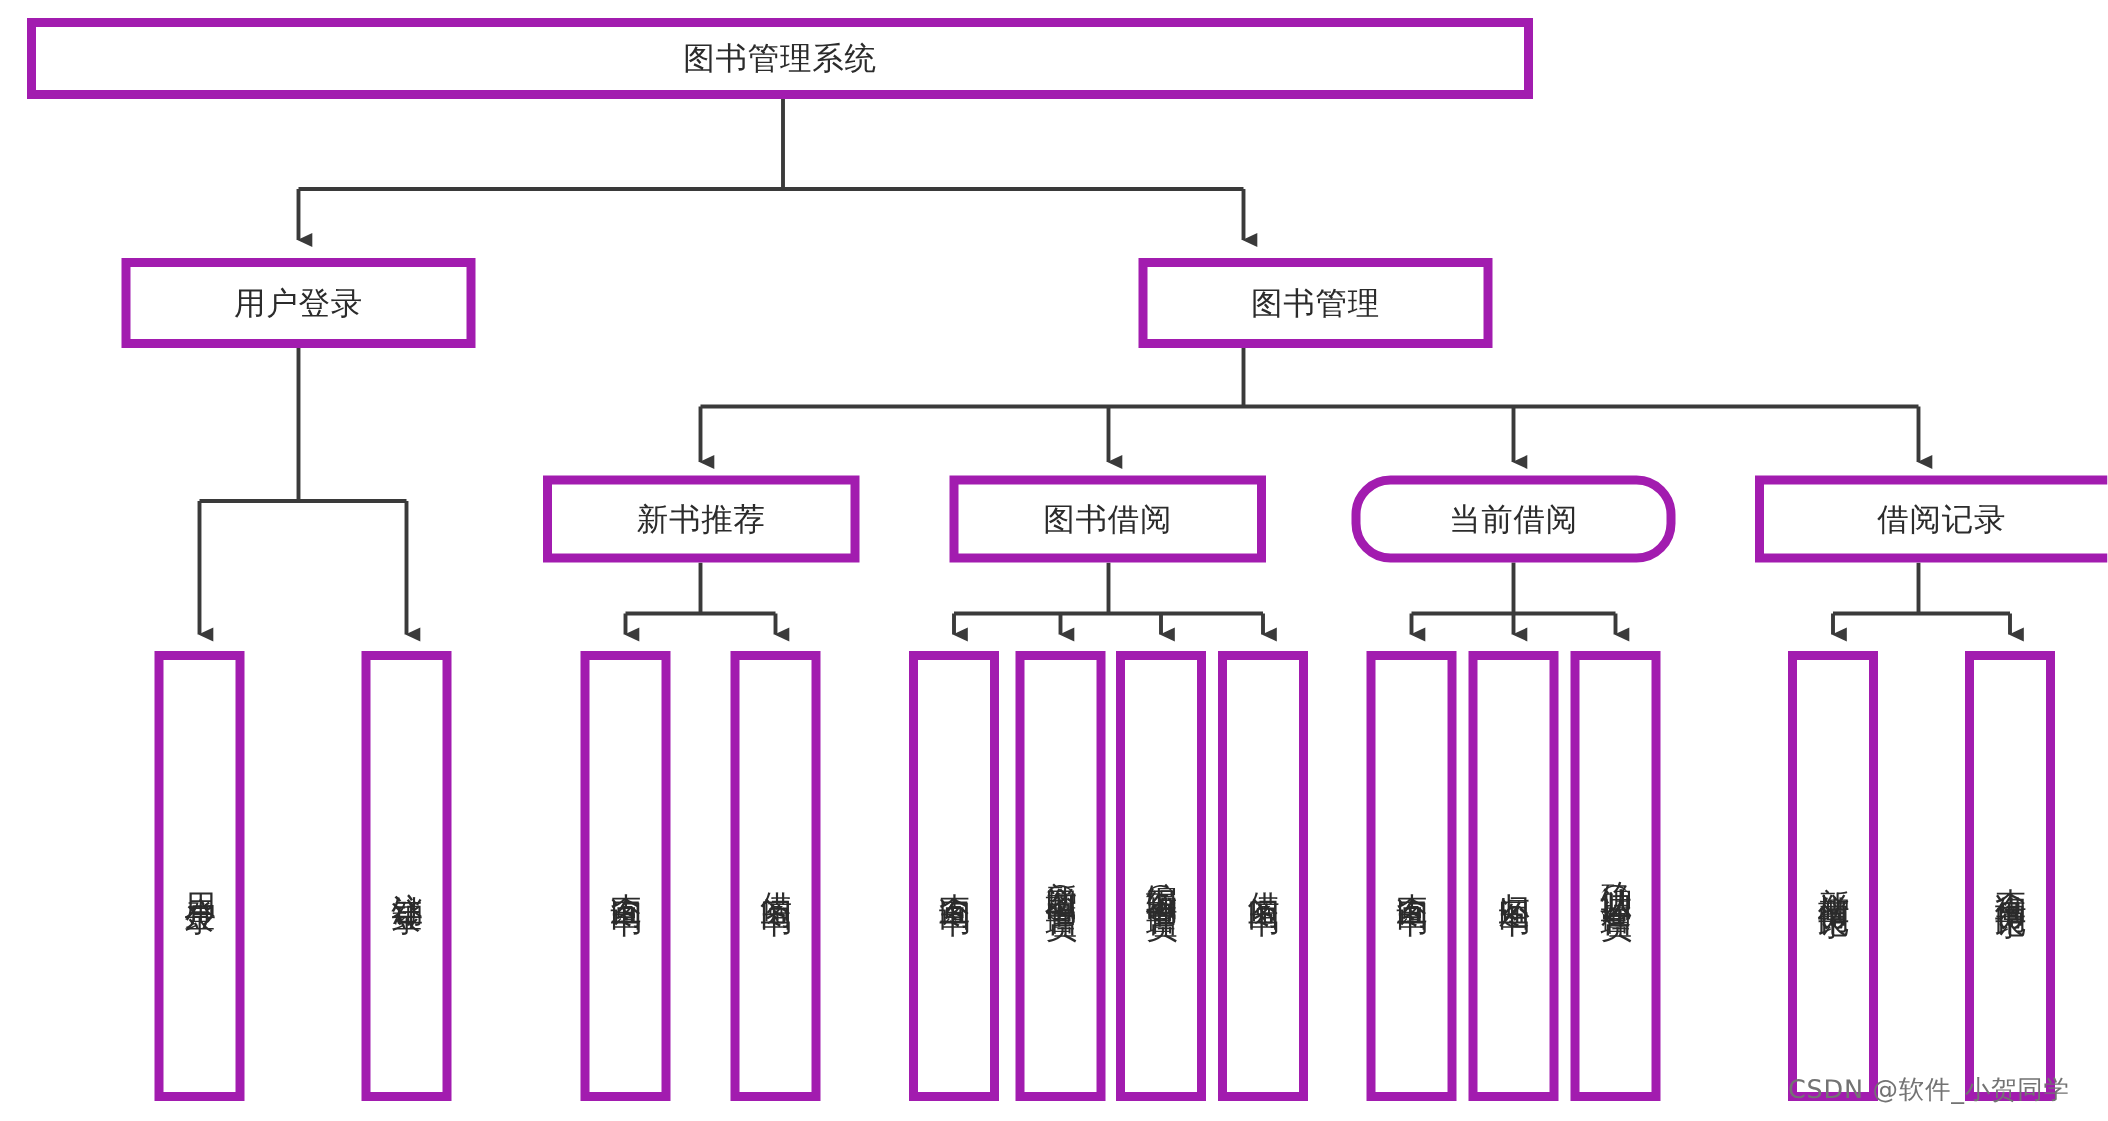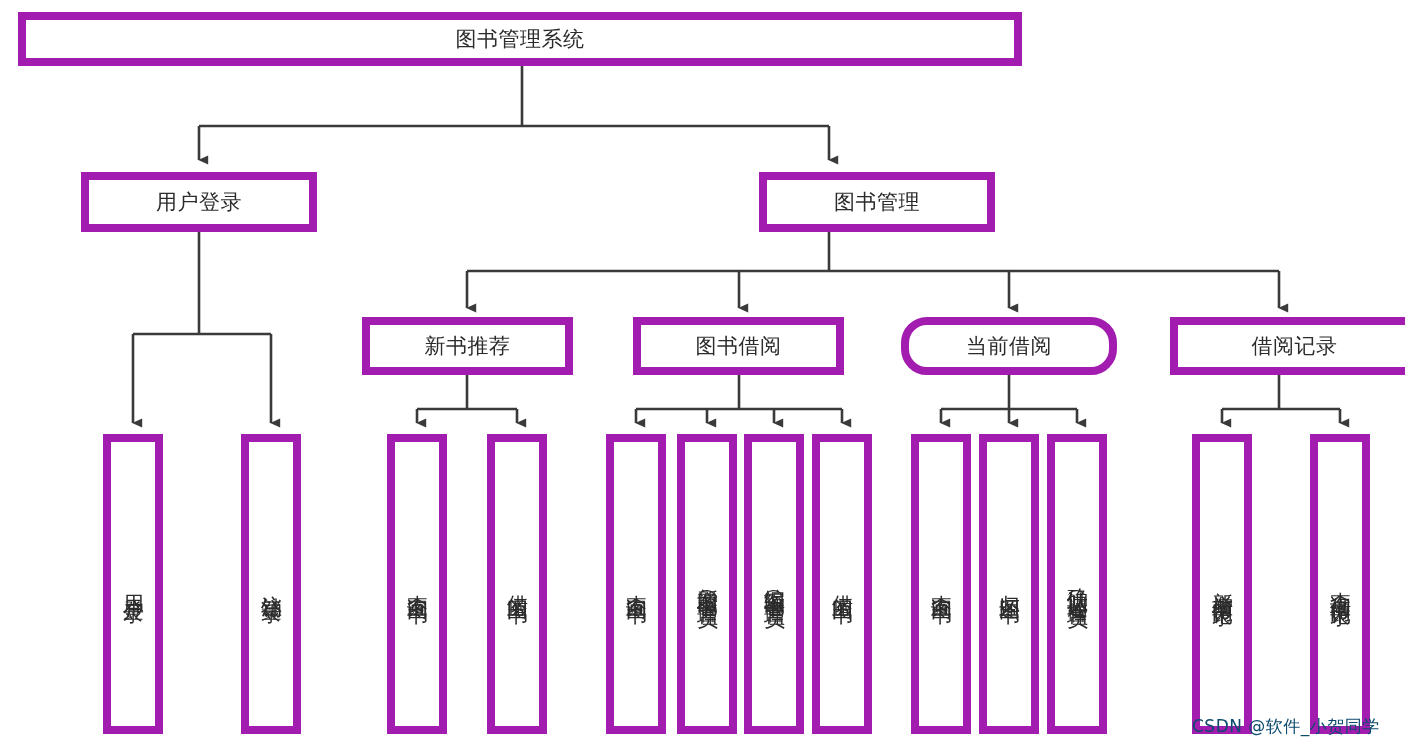--- a/index.html
+++ b/index.html
@@ -20,21 +20,21 @@
   #wires {
     position: absolute;
     left: 0;
     top: 0;
     width: 1405px;
     height: 747px;
   }
   .node {
     position: absolute;
     box-sizing: border-box;
-    border: 8px solid #a21caf;
+    border: 6px solid #a21caf;
     background: #ffffff;
     display: flex;
     align-items: center;
     justify-content: center;
     color: #2b2b2b;
   }
   .node-label {
     display: block;
     text-align: center;
     line-height: 1.08;
@@ -51,21 +51,21 @@
   .vert .node-label {
     writing-mode: vertical-rl;
     text-orientation: upright;
     font-size: 21px;
     letter-spacing: 3px;
     line-height: 1;
   }
   .watermark {
     position: absolute;
     font-size: 17px;
-    color: #0c4a6e;
+    color: #737373;
     white-space: nowrap;
     letter-spacing: 0.5px;
   }
 </style>
 </head>
 <body>
 
 <div id="canvas">
 
   <svg id="wires" viewBox="0 0 1405 747" xmlns="http://www.w3.org/2000/svg">

